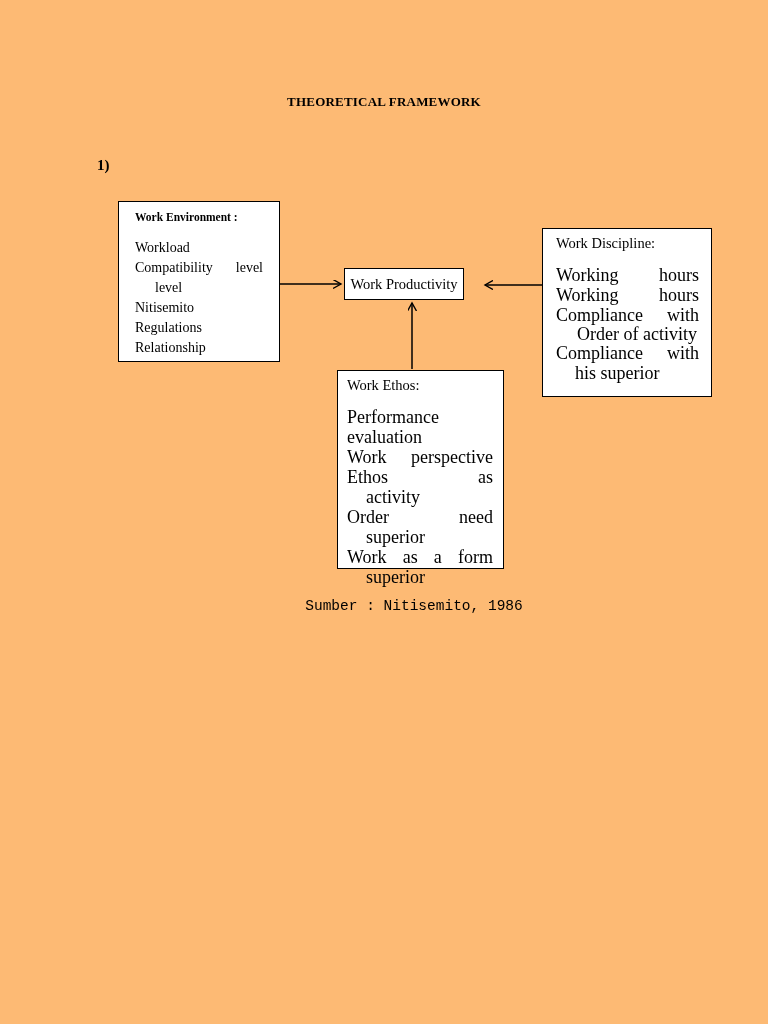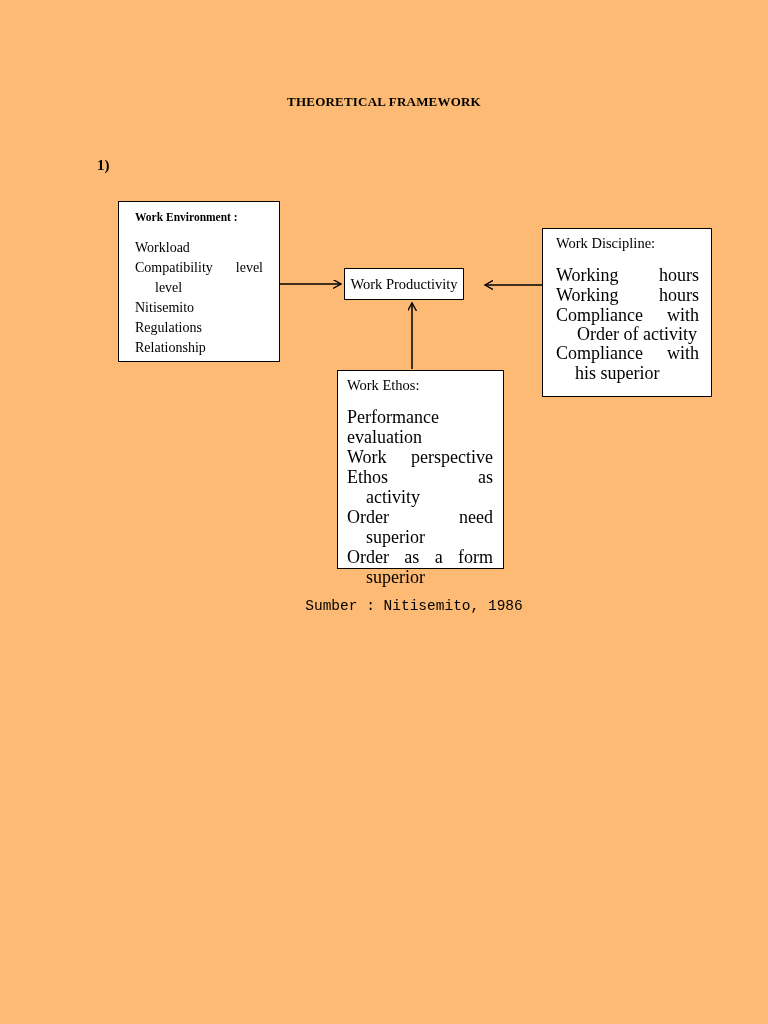--- a/index.html
+++ b/index.html
@@ -150,19 +150,19 @@
   </div>
 
   <div class="box box-ethos">
     <div class="box-heading">Work Ethos:</div>
     <div class="line just">Performance evaluation</div>
     <div class="line just">Work perspective</div>
     <div class="line just">Ethos as</div>
     <div class="line indent-md">activity</div>
     <div class="line just">Order need</div>
     <div class="line indent-md">superior</div>
-    <div class="line just">Order as a form</div>
+    <div class="line just">Work as a form</div>
     <div class="line indent-md">superior</div>
   </div>
 
   <div class="caption">Sumber : Nitisemito, 1986</div>
 
 </div>
 
 </body></html>

